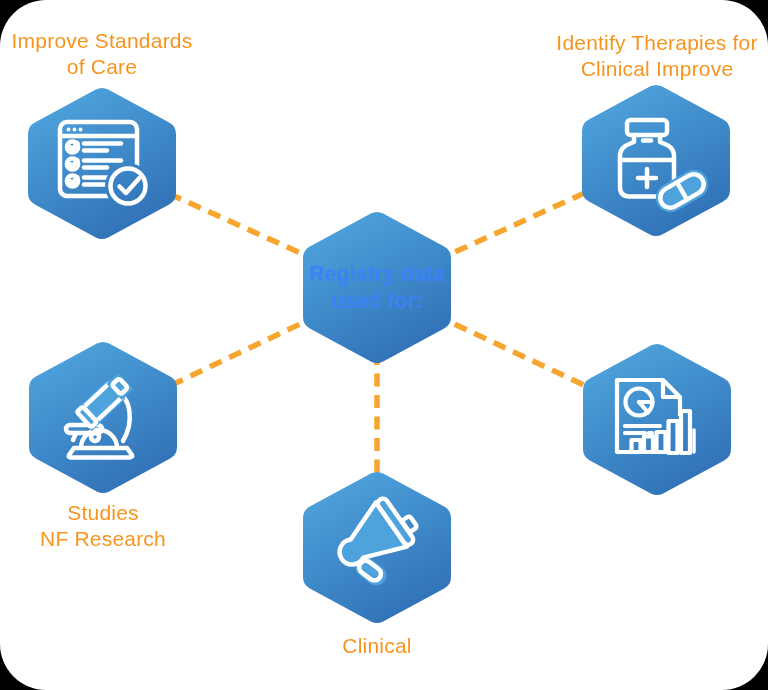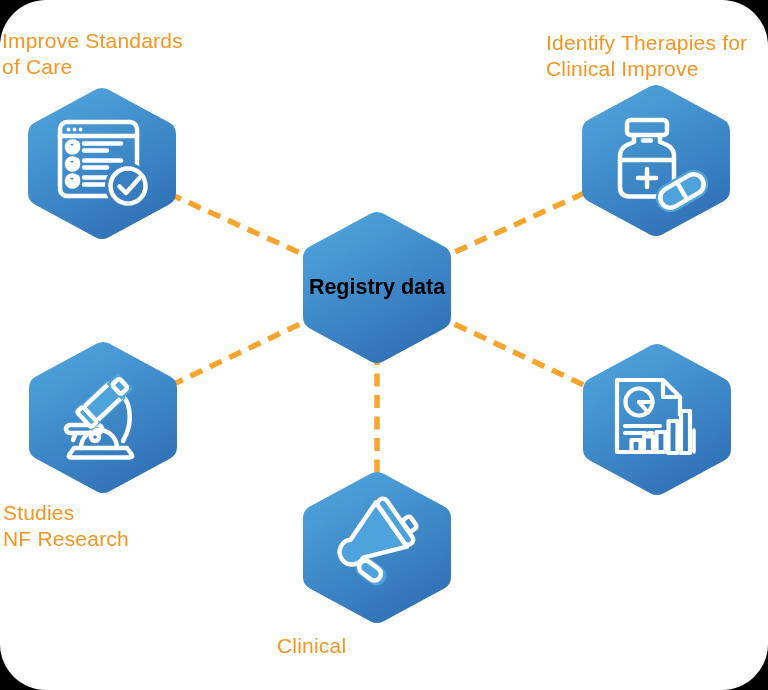--- a/index.html
+++ b/index.html
@@ -14,30 +14,31 @@
     position:absolute;inset:0;
     background:#fff;
     border-radius:46px;
     overflow:hidden;
   }
   .connectors{position:absolute;left:0;top:0;}
   .tile{position:absolute;width:150px;height:155px;}
   .tile svg{display:block;}
   .node-label{
     position:absolute;
+    text-align:center;
     color:#F7941E;
     font-size:21px;
     line-height:26px;
     letter-spacing:0.2px;
   }
   .center-label{
     position:absolute;inset:0;
     display:flex;flex-direction:column;
     align-items:center;justify-content:center;
-    color:#000000;font-weight:bold;
+    color:#3b82f6;font-weight:bold;
     font-size:21.5px;line-height:27px;
     text-align:left;
   }
 </style>
 </head>
 <body>
 
 <div class="card">
 
   <svg class="connectors" width="768" height="690" viewBox="0 0 768 690">
@@ -116,20 +117,21 @@
       <defs>
         <linearGradient id="g3" gradientUnits="userSpaceOnUse" x1="35" y1="5" x2="115" y2="150">
           <stop offset="0" stop-color="#4EA3DC"></stop>
             <stop offset="1" stop-color="#2F6FB5"></stop>
         </linearGradient>
       </defs>
       <path d="M75 15 L136 48 V107 L75 140 L14 107 V48 Z" fill="url(#g3)" stroke="url(#g3)" stroke-width="26" stroke-linejoin="round"></path>
     </svg>
     <div class="center-label">
       <span>Registry data</span>
+      <span>used for:</span>
     </div>
   </div>
 
   <div class="tile" style="left:28px;top:340px">
     <svg width="150" height="155" viewBox="0 0 150 155">
       <defs>
         <linearGradient id="g4" gradientUnits="userSpaceOnUse" x1="35" y1="5" x2="115" y2="150">
           <stop offset="0" stop-color="#4EA3DC"></stop>
             <stop offset="1" stop-color="#2F6FB5"></stop>
         </linearGradient>

